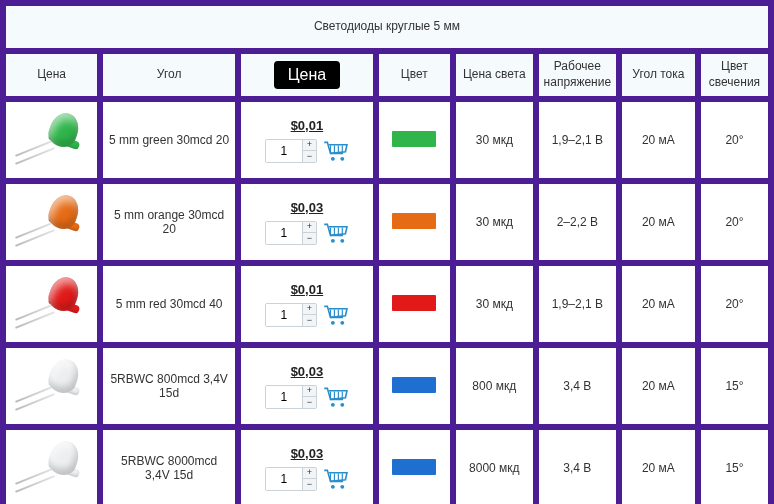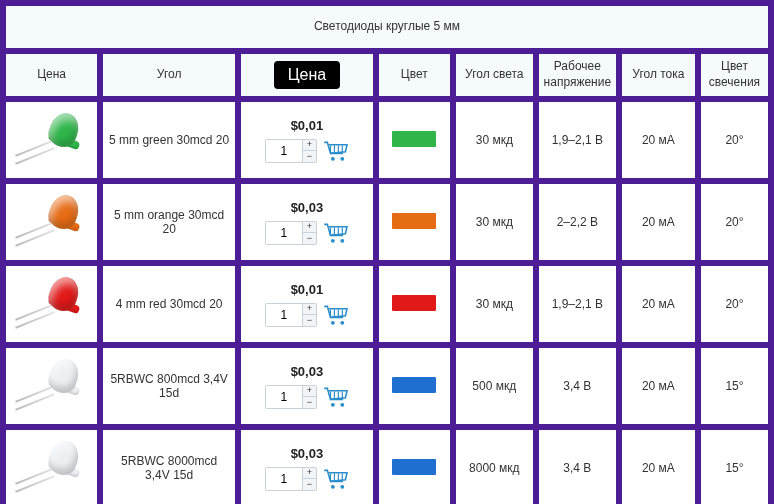--- a/index.html
+++ b/index.html
@@ -56,20 +56,21 @@
   .data-row td { height: 82px; }
 
   .price-cell { }
   .price-val {
     font-weight: 700;
     font-size: 13px;
     color: #222;
     margin-bottom: 6px;
     display: block;
     text-align: center;
+    text-decoration: underline;
   }
   .buy-row {
     display: flex;
     align-items: center;
     justify-content: center;
     gap: 6px;
   }
   .qty {
     display: flex;
     align-items: stretch;
@@ -164,21 +165,21 @@
   </colgroup>
   <thead>
     <tr class="title-row">
       <th colspan="8">Светодиоды круглые 5 мм</th>
     </tr>
     <tr>
       <th>Цена</th>
       <th>Угол</th>
       <th><span class="price-btn">Цена</span></th>
       <th>Цвет</th>
-      <th>Угол света</th>
+      <th>Цена света</th>
       <th>Рабочее напряжение</th>
       <th>Угол тока</th>
       <th>Цвет свечения</th>
     </tr>
   </thead>
   <tbody id="tbody">
   <tr class="data-row">
     <td>
       <div class="led">
         <span class="leg a"></span>
@@ -260,21 +261,21 @@
 
   <tr class="data-row">
     <td>
       <div class="led">
         <span class="leg a"></span>
             <span class="leg b"></span>
         <span class="rim" style="background: rgb(225, 25, 25);"></span>
         <span class="bulb" style="background: rgb(225, 25, 25);"></span>
       </div>
     </td>
-    <td>4 mm red 30mcd 20</td>
+    <td>5 mm red 30mcd 40</td>
     <td class="price-cell">
       <span class="price-val">$0,01</span>
       <div class="buy-row">
         <div class="qty">
           <input class="qty-input" value="1" style="">
           <div class="qty-btns">
             <div class="qty-btn">+</div>
             <div class="qty-btn">−</div>
           </div>
         </div>
@@ -325,21 +326,21 @@
             <path d="M9 7v10M14 7v10M19 7v10M24 7v9" stroke-width="1.5"></path>
           </g>
           <circle cx="12" cy="24" r="2.5" fill="#2a8ecb"></circle>
           <circle cx="24" cy="24" r="2.5" fill="#2a8ecb"></circle>
         </svg>
       </div>
     </td>
     <td>
       <span class="swatch" style="background: rgb(31, 111, 209);"></span>
     </td>
-    <td>500 мкд</td>
+    <td>800 мкд</td>
     <td>3,4 В</td>
     <td>20 мА</td>
     <td>15°</td>
   </tr>
 
   <tr class="data-row">
     <td>
       <div class="led">
         <span class="leg a"></span>
             <span class="leg b"></span>

